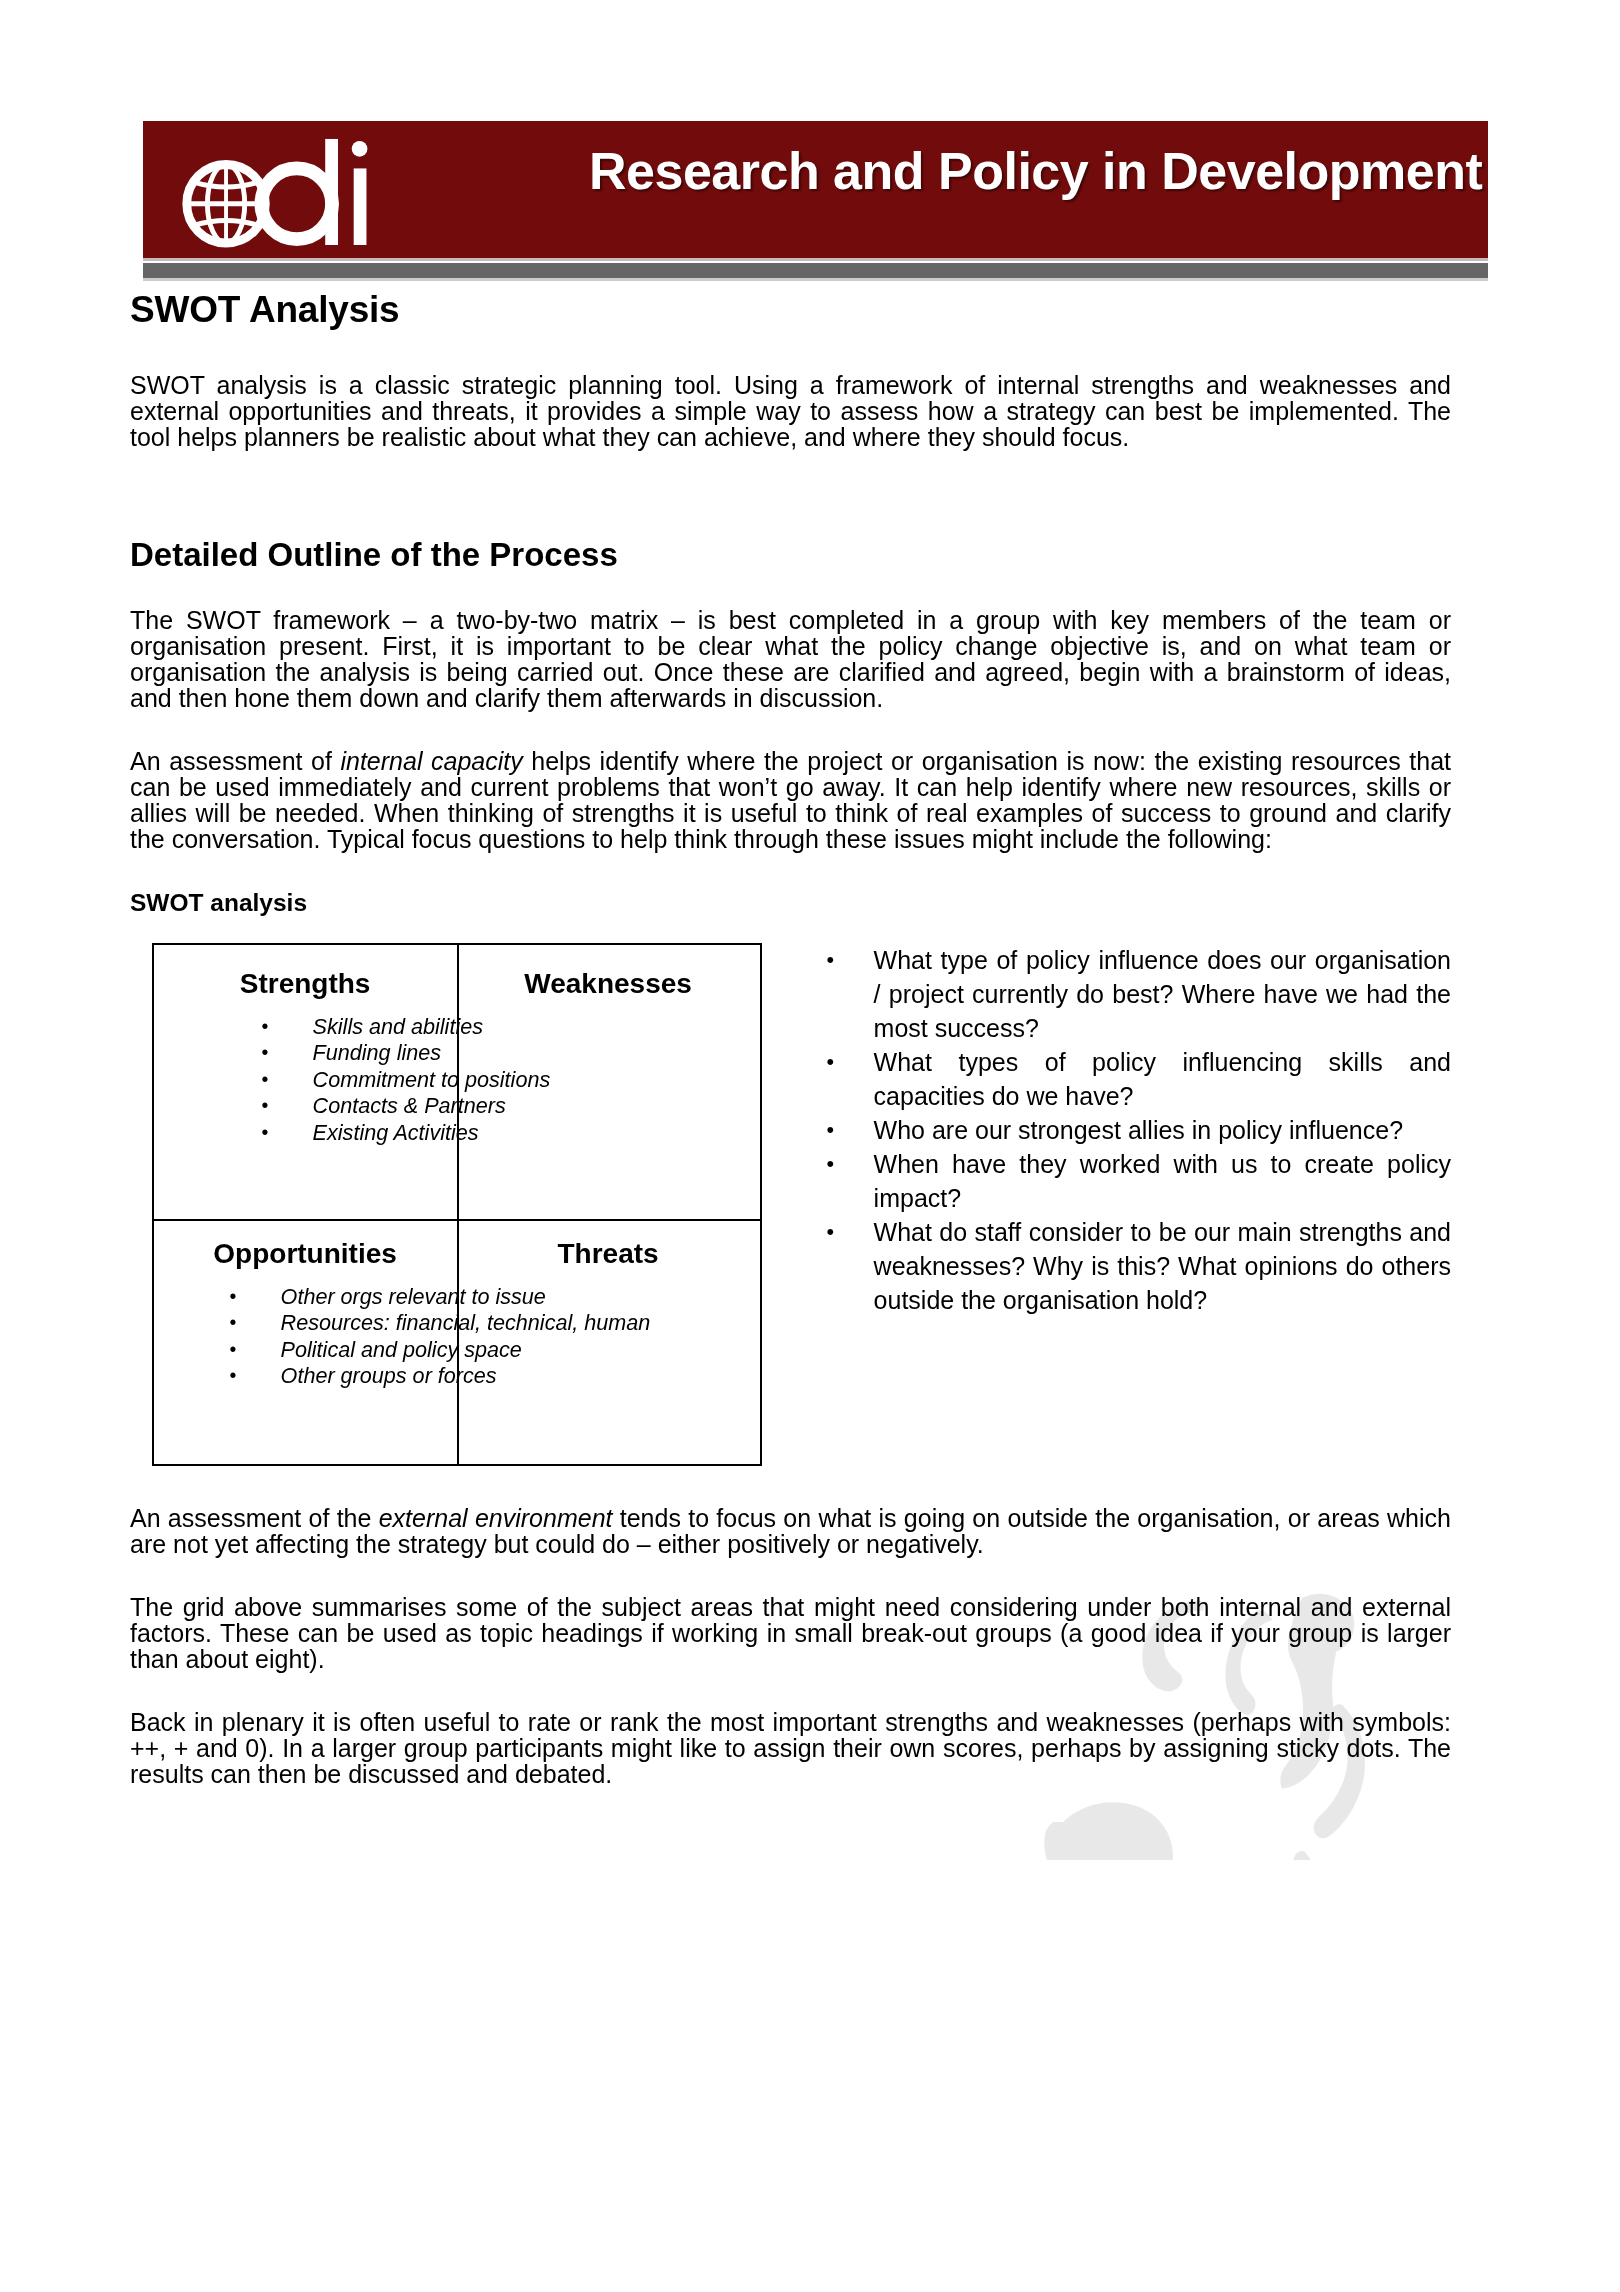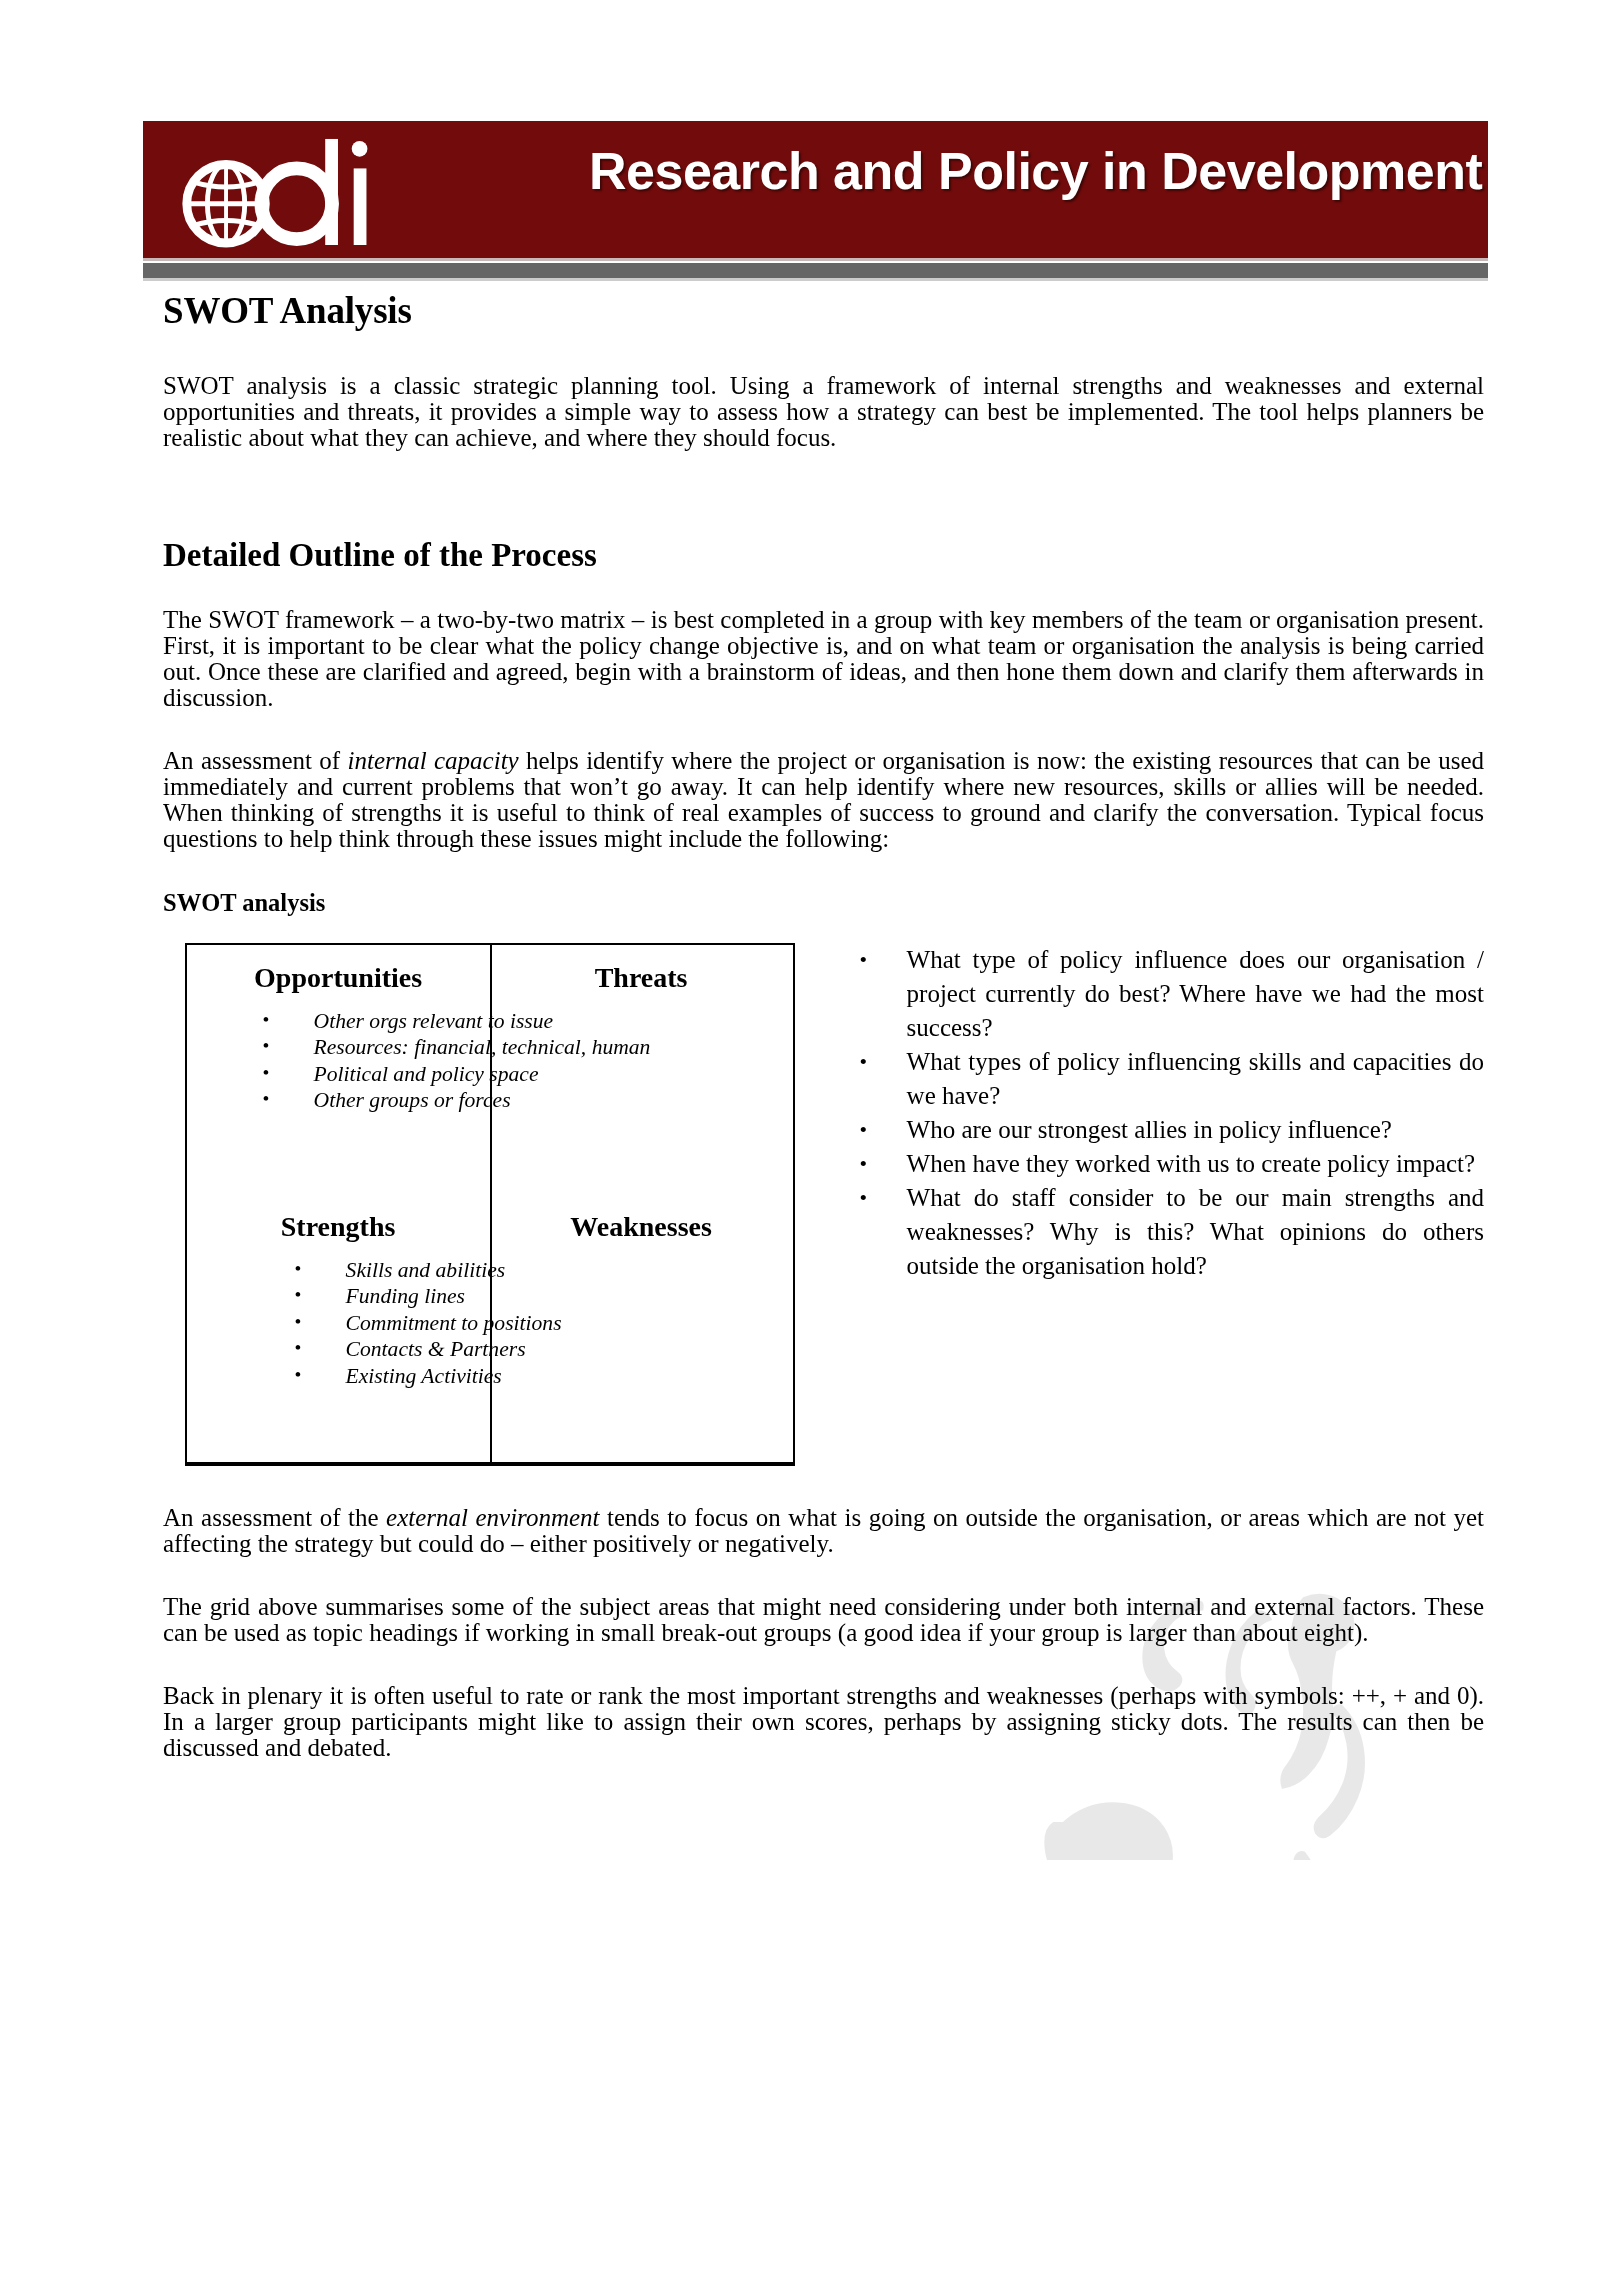--- a/index.html
+++ b/index.html
@@ -71,24 +71,23 @@
     left: 143px;
     top: 278px;
     width: 1345px;
     height: 2.9px;
     background: #cccccc;
   }
 
   
   .content {
     position: absolute;
-    left: 163px;
+    left: 130px;
     top: 289px;
     width: 1321px;
-    font-family: Liberation Serif, serif;
   }
   h1.doc-title {
     font-size: 37px;
     font-weight: bold;
     margin: 0 0 41px 0;
     letter-spacing: -0.2px;
   }
   h2.sec-title {
     font-size: 33px;
     font-weight: bold;
@@ -297,50 +296,50 @@
 
     <p class="para">The SWOT framework – a two-by-two matrix – is best completed in a group with key members of the team or organisation present. First, it is important to be clear what the policy change objective is, and on what team or organisation the analysis is being carried out. Once these are clarified and agreed, begin with a brainstorm of ideas, and then hone them down and clarify them afterwards in discussion.</p>
 
     <p class="para"><span>An assessment of </span><em>internal capacity</em><span> helps identify where the project or organisation is now: the existing resources that can be used immediately and current problems that won’t go away. It can help identify where new resources, skills or allies will be needed. When thinking of strengths it is useful to think of real examples of success to ground and clarify the conversation. Typical focus questions to help think through these issues might include the following:</span></p>
 
     <h3 class="sub-title">SWOT analysis</h3>
 
     <div class="mid-row">
 
       <div class="swot-box">
-
-        <div class="swot-half bottom">
-          <div class="swot-divider"></div>
-          <div class="swot-heads">
-            <div class="swot-head">Opportunities</div>
-            <div class="swot-head">Threats</div>
-          </div>
-          <ul class="swot-list wide">
-            <li>Other orgs relevant to  issue</li>
-            <li>Resources: financial, technical, human</li>
-            <li>Political and policy space</li>
-            <li>Other groups or forces</li>
-          </ul>
-        </div>
 
         <div class="swot-half top">
           <div class="swot-divider"></div>
           <div class="swot-heads">
             <div class="swot-head">Strengths</div>
             <div class="swot-head">Weaknesses</div>
           </div>
           <ul class="swot-list">
             <li>Skills and abilities</li>
             <li>Funding lines</li>
             <li>Commitment to positions</li>
             <li>Contacts &amp; Partners</li>
             <li>Existing Activities</li>
           </ul>
         </div>
 
+        <div class="swot-half bottom">
+          <div class="swot-divider"></div>
+          <div class="swot-heads">
+            <div class="swot-head">Opportunities</div>
+            <div class="swot-head">Threats</div>
+          </div>
+          <ul class="swot-list wide">
+            <li>Other orgs relevant to  issue</li>
+            <li>Resources: financial, technical, human</li>
+            <li>Political and policy space</li>
+            <li>Other groups or forces</li>
+          </ul>
+        </div>
+
       </div>
 
       <ul class="questions">
         <li>What type of policy influence does our organisation / project currently do best? Where have we had the most success?</li>
         <li>What types of policy influencing skills and capacities do we have?</li>
         <li>Who are our strongest allies in policy influence?</li>
         <li>When have they worked with us to create policy impact?</li>
         <li>What do staff consider to be our main strengths and weaknesses? Why is this? What opinions do others outside the organisation hold?</li>
       </ul>
 

